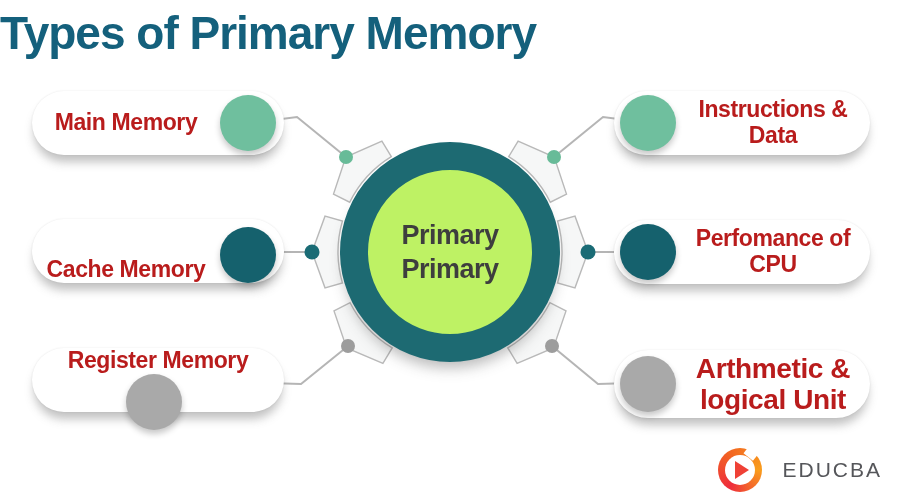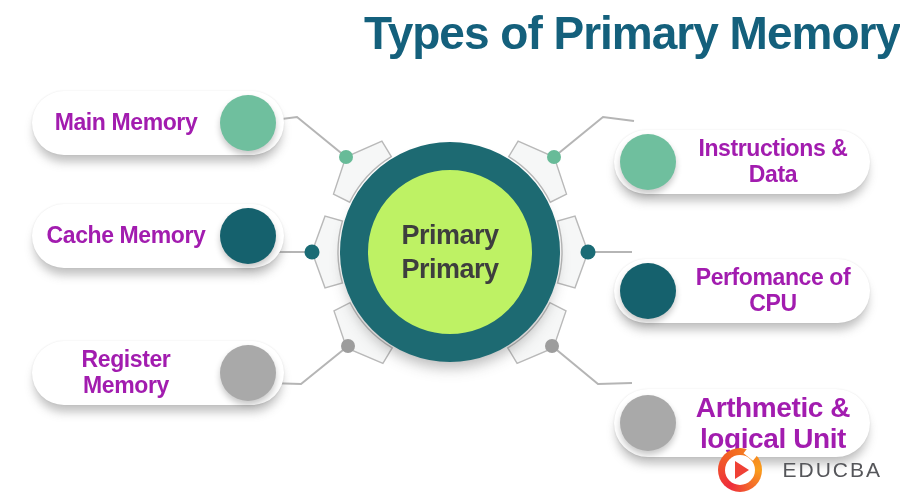--- a/index.html
+++ b/index.html
@@ -1,44 +1,44 @@
 <!DOCTYPE html>
 <html><head>
 <meta charset="utf-8">
 <style>
   html,body{margin:0;padding:0;}
   body{
     width:900px;height:500px;position:relative;background:#ffffff;
     font-family:"Liberation Sans", sans-serif;overflow:hidden;
   }
   .title{
-    position:absolute;top:6px;left:0;width:900px;text-align:right;
+    position:absolute;top:6px;left:0;width:900px;text-align:left;
     font-size:46px;font-weight:bold;letter-spacing:-1px;color:#14607c;
   }
   svg.wires{position:absolute;left:0;top:0;}
   .petal{fill:#f6f7f7;stroke:#b9b9b9;stroke-width:1.4;}
   .wire{fill:none;stroke:#b5b5b5;stroke-width:2;}
   
   .hub{
     position:absolute;left:340px;top:142px;width:164px;height:164px;
     border:28px solid #1d6a72;border-radius:50%;background:#bef264;
     box-shadow:0 10px 14px -4px rgba(60,60,60,0.35);
     display:flex;flex-direction:column;align-items:center;justify-content:center;
   }
   .hub-line{font-size:27px;font-weight:bold;color:#3e3e3e;line-height:34px;letter-spacing:-0.5px;}
   
   .pill{
     position:absolute;background:#ffffff;border-radius:40px;
     box-shadow:0 9px 10px -2px rgba(120,120,120,0.45), 0 0 2px rgba(0,0,0,0.10);
     display:flex;align-items:center;
   }
   .pill.left{left:32px;width:252px;height:64px;}
-  .pill.right{left:614px;width:256px;height:64px;margin-top:39px;}
+  .pill.right{left:614px;width:256px;height:64px;}
   .pill-label{
-    flex:1;text-align:center;font-size:23px;font-weight:bold;color:#a21caf;
+    flex:1;text-align:center;font-size:23px;font-weight:bold;color:#b91c1c;
     letter-spacing:-0.4px;line-height:1.12;padding:0 6px;
   }
   .node-circle{
     width:56px;height:56px;border-radius:50%;flex:0 0 auto;
     box-shadow:0 4px 6px rgba(0,0,0,0.22);
   }
   .pill.left .node-circle{margin-right:8px;}
   .pill.right .node-circle{margin-left:6px;}
   .c-green{background:#6fbf9e;}
   .c-teal{background:#15616d;}
@@ -95,25 +95,25 @@
 
 <div class="hub">
   <div class="hub-line">Primary</div>
   <div class="hub-line">Primary</div>
 </div>
 
 <div class="pill left" style="top:91px;">
   <div class="pill-label">Main Memory</div>
   <div class="node-circle c-green"></div>
 </div>
-<div class="pill left" style="top:204px;">
+<div class="pill left" style="top:219px;align-items:flex-end;">
   <div class="pill-label">Cache Memory</div>
   <div class="node-circle c-teal"></div>
 </div>
-<div class="pill left" style="top:341px;">
+<div class="pill left" style="top:348px;flex-direction:column;">
   <div class="pill-label">Register Memory</div>
   <div class="node-circle c-gray"></div>
 </div>
 
 <div class="pill right" style="top:91px;">
   <div class="node-circle c-green"></div>
   <div class="pill-label">Instructions &amp; Data</div>
 </div>
 <div class="pill right" style="top:220px;">
   <div class="node-circle c-teal"></div>

